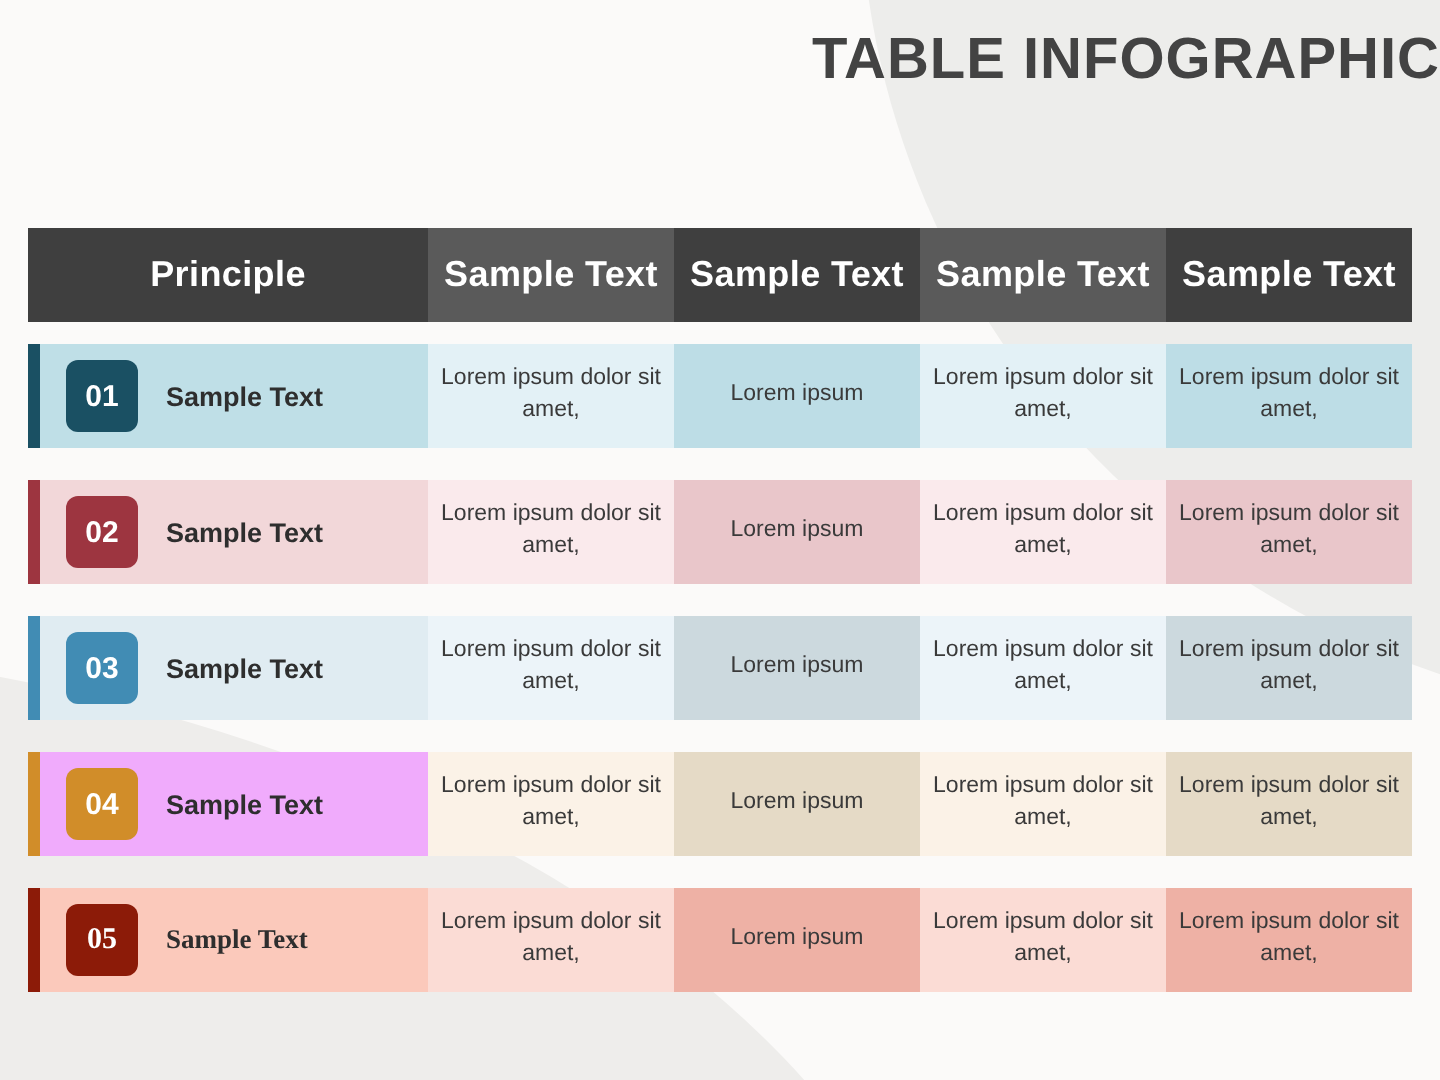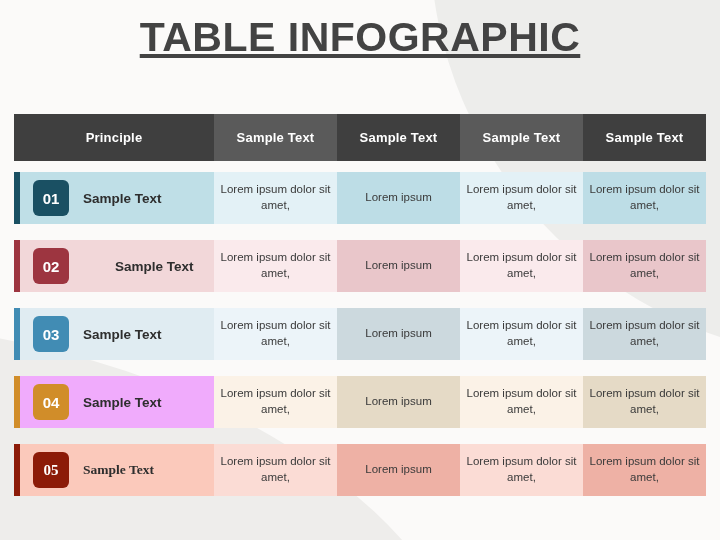--- a/index.html
+++ b/index.html
@@ -40,26 +40,25 @@
     background: #eeedeb;
     border-top-right-radius: 100% 100%;
   }
 
   
   .title {
     position: absolute;
     top: 14px;
     left: 0;
     width: 720px;
-    text-align: center;
-    font-size: 41px;
+    text-align: right;
+    font-size: 29px;
     font-weight: bold;
     letter-spacing: 0.5px;
     color: #434343;
-    text-decoration: underline;
   }
 
   
   .table-wrap {
     position: absolute;
     left: 14px;
     top: 114px;
     width: 692px;
   }
 
@@ -69,21 +68,21 @@
     align-items: stretch;
   }
 
   
   .header-row { height: 47px; margin-bottom: 11px; }
   .hcell {
     display: flex;
     align-items: center;
     justify-content: center;
     color: #ffffff;
-    font-size: 13px;
+    font-size: 18px;
     font-weight: bold;
     letter-spacing: 0.2px;
   }
   .hcell.principle { width: 200px; }
   .hcell.data { width: 123px; }
 
   
   .body-row { height: 52px; margin-bottom: 16px; }
 
   .accent-bar {
@@ -155,21 +154,21 @@
           <div class="badge" style="background: rgb(26, 80, 99);">01</div>
           <div class="principle-label">Sample Text</div>
         </div>
         <div class="dcell" style="background: rgb(227, 241, 246);">Lorem ipsum dolor sit amet,</div>
         <div class="dcell" style="background: rgb(189, 221, 230);">Lorem ipsum</div>
         <div class="dcell" style="background: rgb(227, 241, 246);">Lorem ipsum dolor sit amet,</div>
         <div class="dcell" style="background: rgb(189, 221, 230);">Lorem ipsum dolor sit amet,</div>
       </div>
       <div class="row body-row">
         <div class="accent-bar" style="background: rgb(157, 53, 64);"></div>
-        <div class="principle-cell" style="background: rgb(242, 215, 217); gap: 32px;">
+        <div class="principle-cell" style="background: rgb(242, 215, 217);">
           <div class="badge" style="background: rgb(157, 53, 64);">02</div>
           <div class="principle-label">Sample Text</div>
         </div>
         <div class="dcell" style="background: rgb(250, 234, 236);">Lorem ipsum dolor sit amet,</div>
         <div class="dcell" style="background: rgb(233, 198, 202);">Lorem ipsum</div>
         <div class="dcell" style="background: rgb(250, 234, 236);">Lorem ipsum dolor sit amet,</div>
         <div class="dcell" style="background: rgb(233, 198, 202);">Lorem ipsum dolor sit amet,</div>
       </div>
       <div class="row body-row">
         <div class="accent-bar" style="background: rgb(65, 140, 180);"></div>

